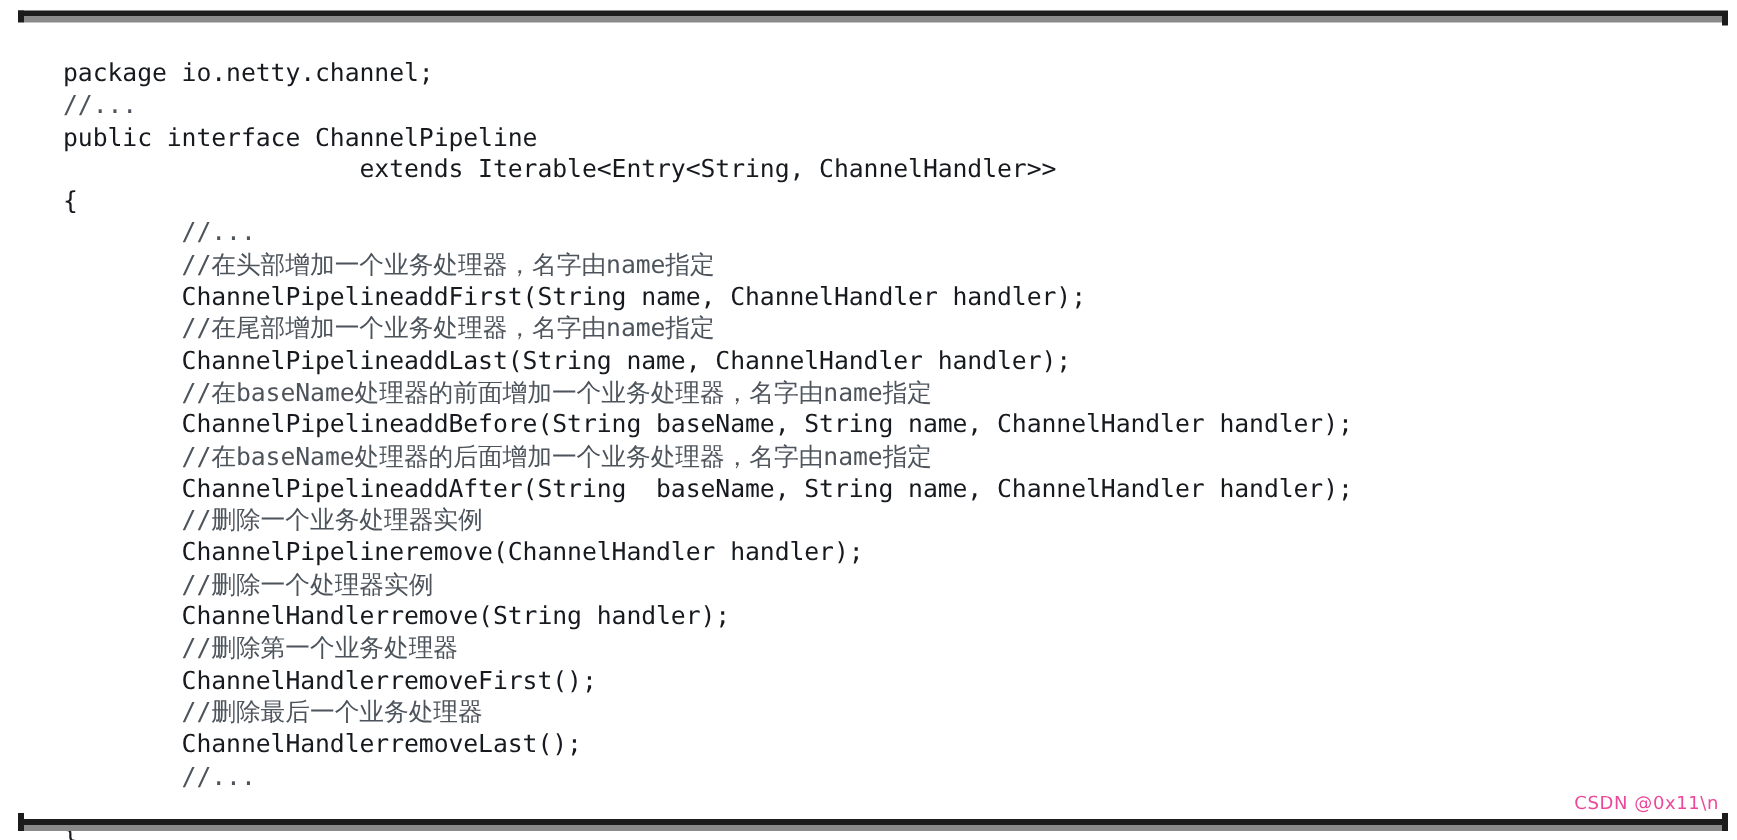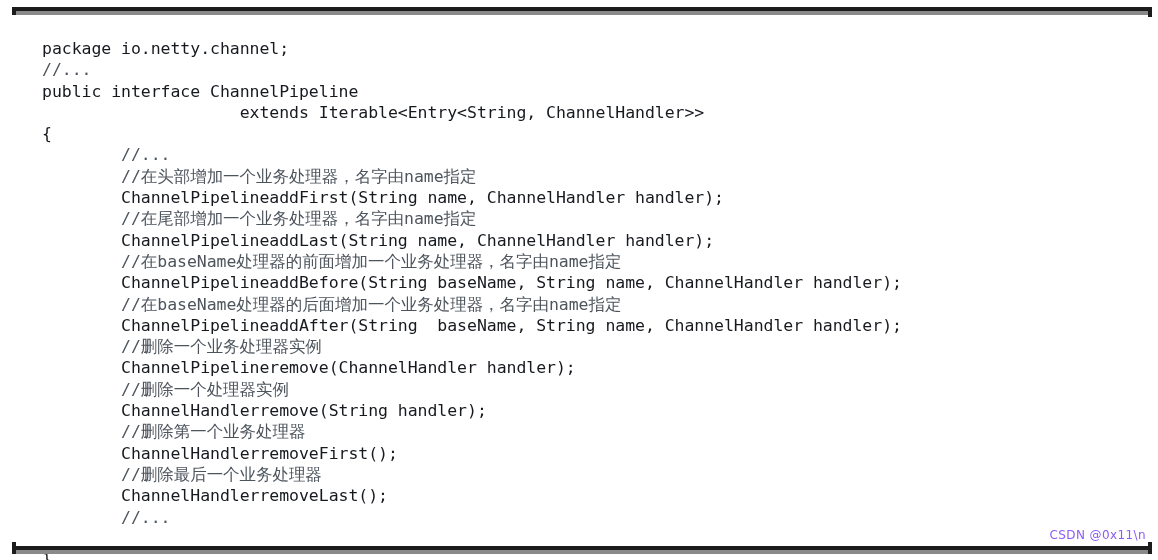--- a/index.html
+++ b/index.html
@@ -111,21 +111,21 @@
     color: #4d545c;
   }
 
   
   #watermark {
     position: absolute;
     right: 12px;
     top: 528px;
     font-family: "DejaVu Sans", "Liberation Sans", sans-serif;
     font-size: 12px;
-    color: #8b5cf6;
+    color: #ec4899;
     letter-spacing: 0.4px;
     white-space: pre;
   }
 </style>
 </head>
 <body>
 
 <div id="page">
 
   <div class="rule-top"></div>

